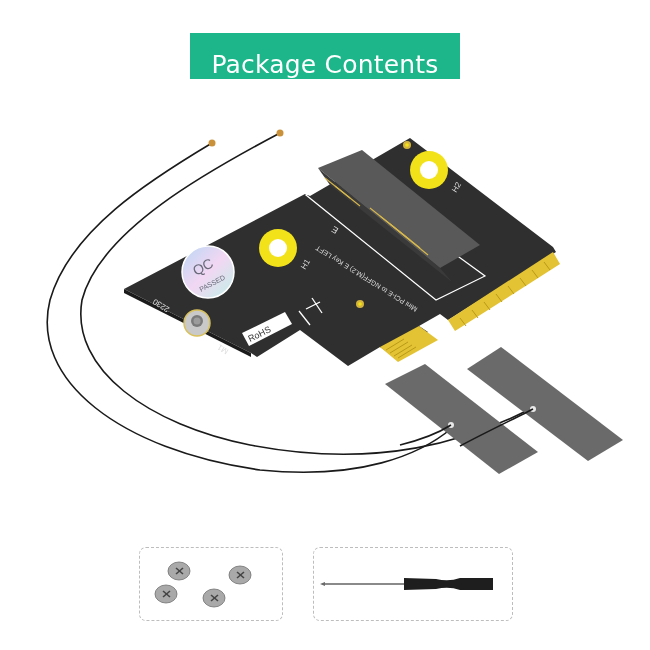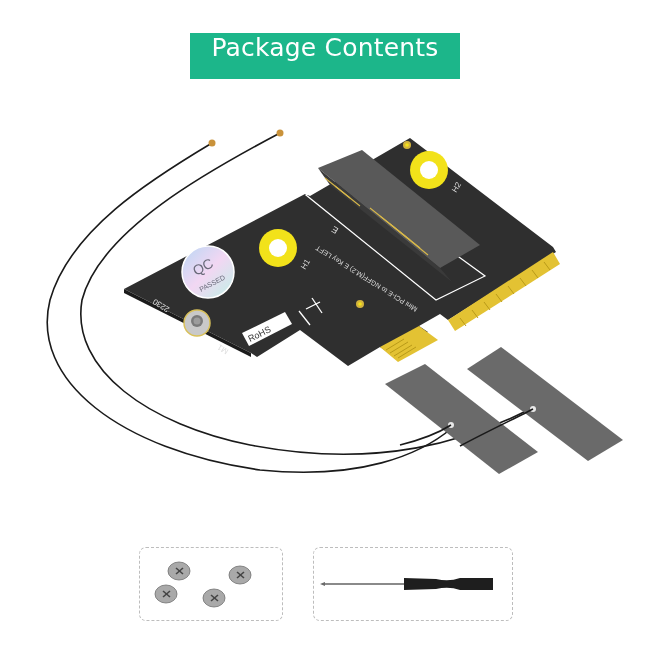--- a/index.html
+++ b/index.html
@@ -1,17 +1,17 @@
 <!DOCTYPE html>
 <html><head>
 <meta charset="utf-8">
 <style>
   html,body{margin:0;padding:0;background:#ffffff;}
   body{width:650px;height:650px;position:relative;overflow:hidden;font-family:"Liberation Sans",sans-serif;}
-  .title-banner{position:absolute;left:190px;top:33px;width:270px;height:46px;background:#1cb68a;display:flex;align-items:flex-start;justify-content:center;}
+  .title-banner{position:absolute;left:190px;top:33px;width:270px;height:46px;background:#1cb68a;display:flex;align-items:flex-end;justify-content:center;}
   .title-banner span{color:#ffffff;font-family:"DejaVu Sans",sans-serif;font-size:25px;letter-spacing:0.2px;}
   .scene{position:absolute;left:0;top:0;width:650px;height:650px;}
   .acc-box{position:absolute;border:1.5px dashed #bdbdbd;border-radius:7px;background:#fff;}
   .acc-screws{left:139px;top:547px;width:142px;height:72px;}
   .acc-driver{left:313px;top:547px;width:198px;height:72px;}
   .acc-box svg{position:absolute;left:0;top:0;}
 </style>
 </head>
 <body>
 

